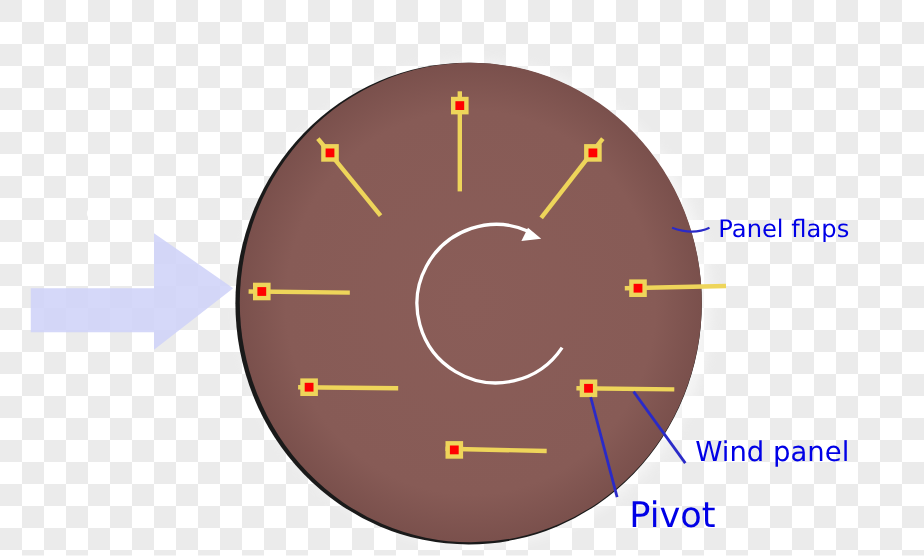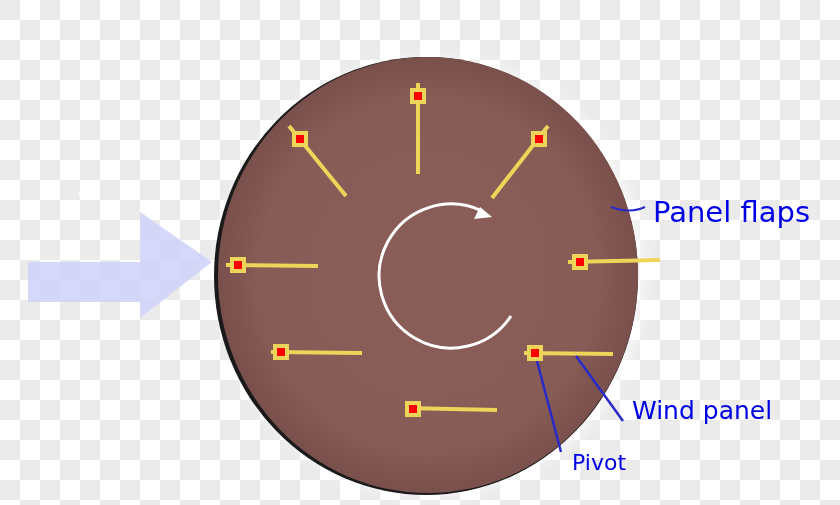--- a/index.html
+++ b/index.html
@@ -35,31 +35,31 @@
     }
     .label-wind {
       left: 22px;
       top: 214px;
       font-size: 38px;
       line-height: 50px;
     }
     .label-panel-flaps {
       left: 653px;
       top: 198px;
-      font-size: 29px;
+      font-size: 22px;
     }
     .label-wind-panel {
       left: 632px;
       top: 398px;
       font-size: 25px;
     }
     .label-pivot {
       left: 572px;
       top: 452px;
-      font-size: 22px;
+      font-size: 32px;
     }
   </style>
 </head>
 <body>
 
 <svg id="diagram" width="840" height="505" viewBox="0 0 840 505" xmlns="http://www.w3.org/2000/svg">
   <defs>
     <radialGradient id="diskGrad" cx="50%" cy="50%" r="50%">
       <stop offset="0%" stop-color="#8a5d58"></stop>
       <stop offset="80%" stop-color="#875b56"></stop>

